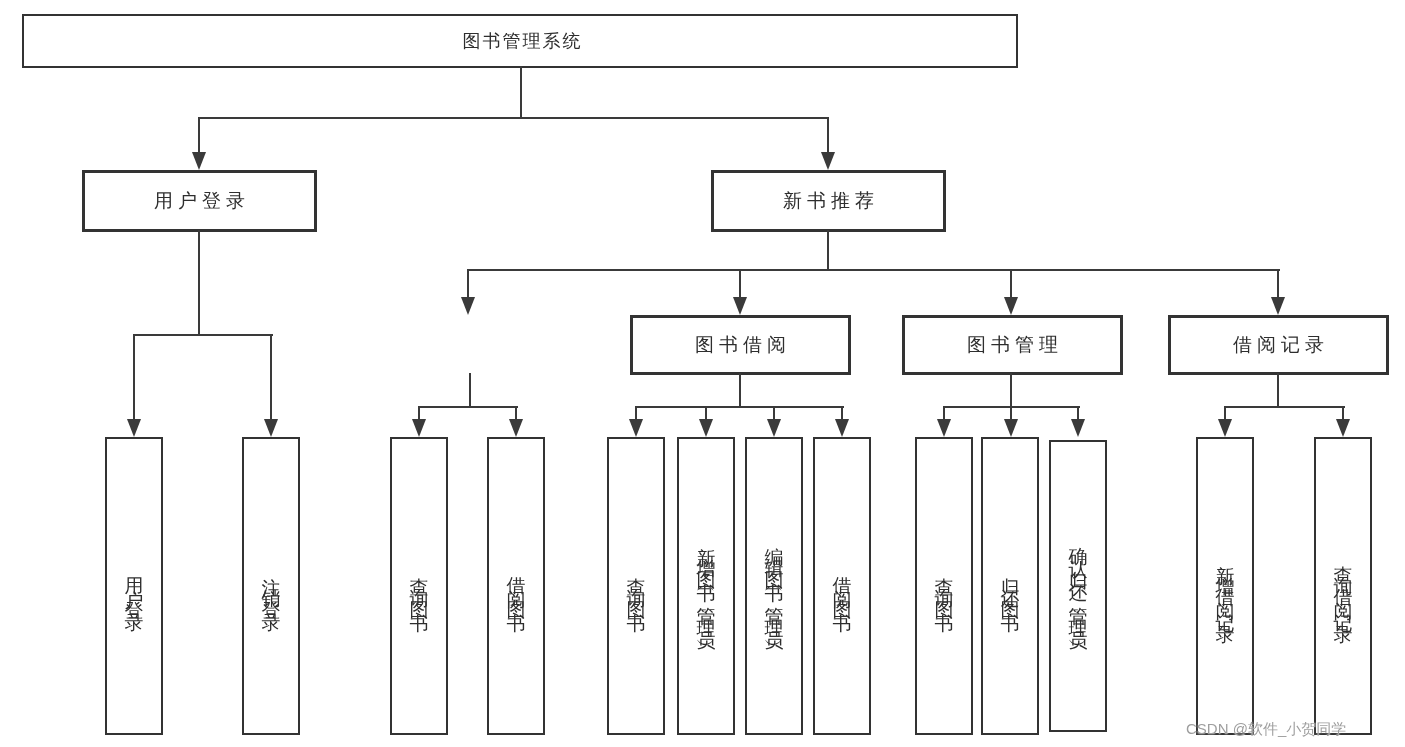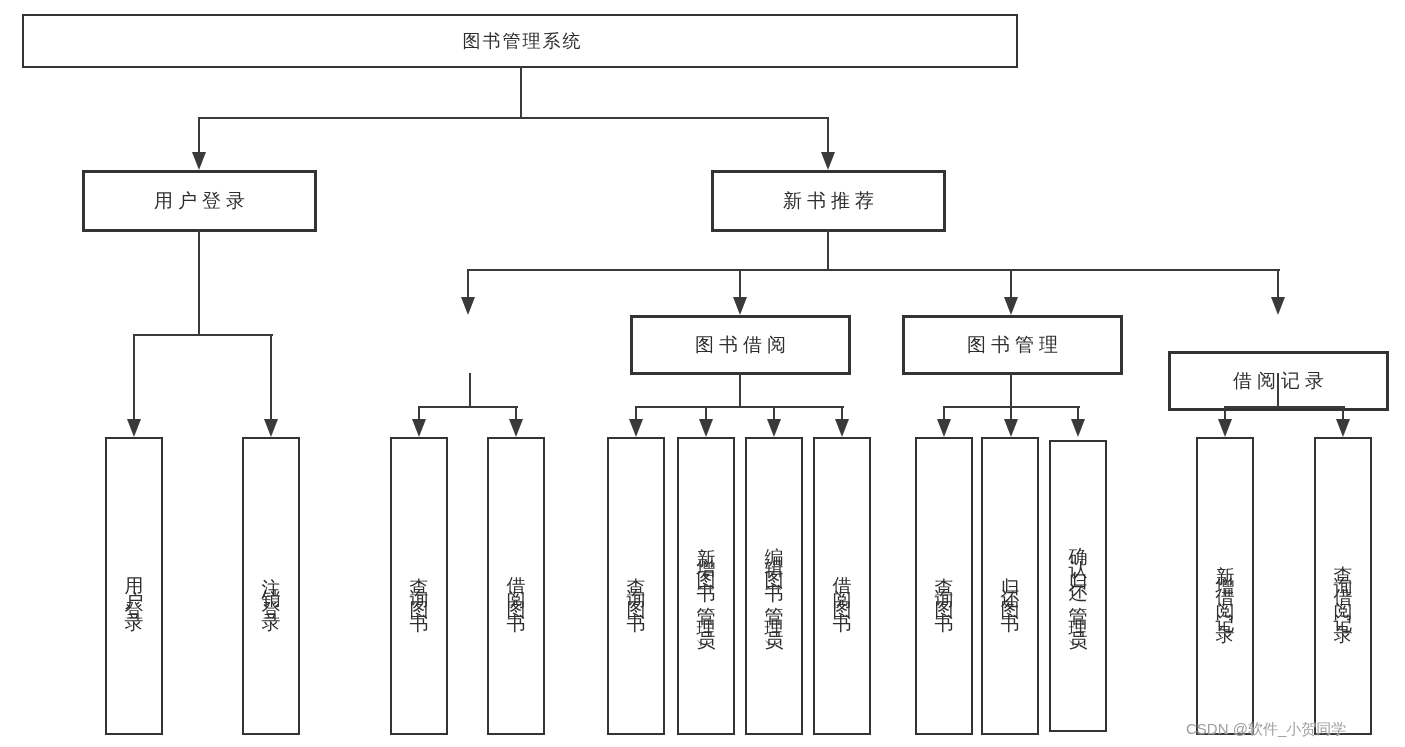--- a/index.html
+++ b/index.html
@@ -63,21 +63,21 @@
   <div class="vline" style="left:739px; top:269px; height:30px;"></div>
   <div class="vline" style="left:1010px; top:269px; height:30px;"></div>
   <div class="vline" style="left:1277px; top:269px; height:30px;"></div>
   <div class="arr" style="left:461px; top:297px;"></div>
   <div class="arr" style="left:733px; top:297px;"></div>
   <div class="arr" style="left:1004px; top:297px;"></div>
   <div class="arr" style="left:1271px; top:297px;"></div>
 
   <div class="box" style="left:630px; top:315px; width:221px; height:60px;">图书借阅</div>
   <div class="box" style="left:902px; top:315px; width:221px; height:60px;">图书管理</div>
-  <div class="box" style="left:1168px; top:315px; width:221px; height:60px;margin-top:36px;">借阅记录</div>
+  <div class="box" style="left:1168px; top:315px; width:221px; height:60px;">借阅记录</div>
 
   <div class="vline" style="left:469px; top:373px; height:35px;"></div>
   <div class="hline" style="left:418px; top:406px; width:100px;"></div>
   <div class="vline" style="left:418px; top:406px; height:15px;"></div>
   <div class="vline" style="left:515px; top:406px; height:15px;"></div>
   <div class="arr" style="left:412px; top:419px;"></div>
   <div class="arr" style="left:509px; top:419px;"></div>
 
   <div class="vline" style="left:739px; top:373px; height:35px;"></div>
   <div class="hline" style="left:635px; top:406px; width:209px;"></div>

